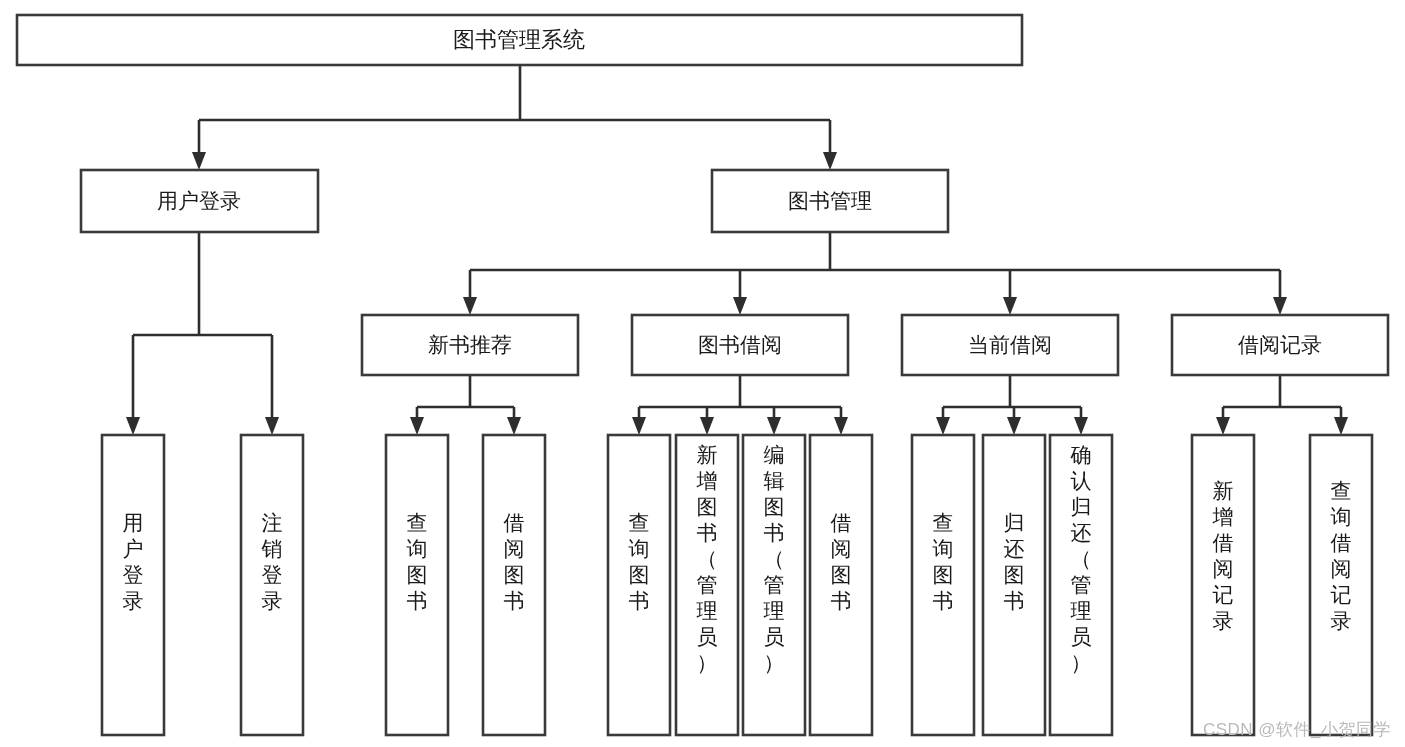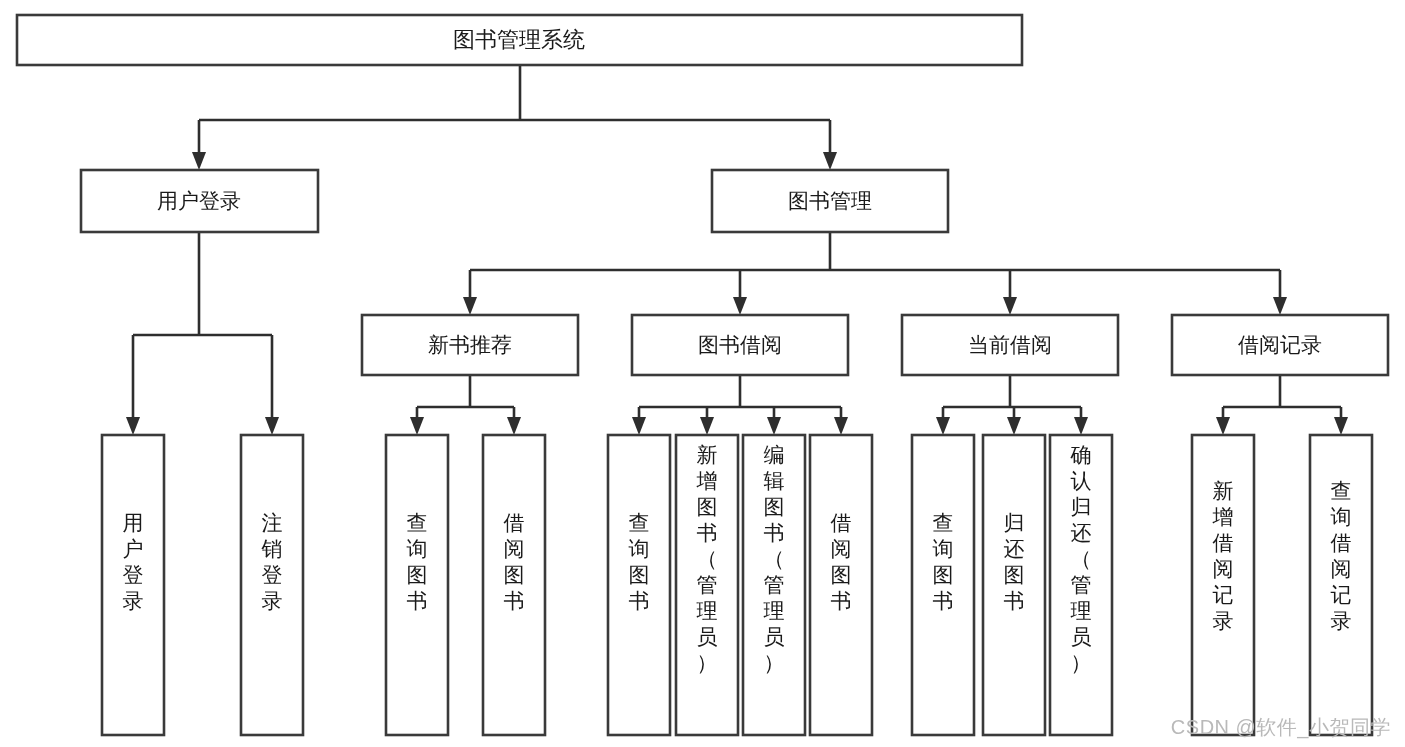--- a/index.html
+++ b/index.html
@@ -47,21 +47,21 @@
   }
   .arrow-head {
     fill: #2e2e2e;
     stroke: none;
   }
   .watermark {
     position: absolute;
     right: 14px;
     bottom: 6px;
     font-family: "Liberation Sans", "DejaVu Sans", sans-serif;
-    font-size: 20px;
+    font-size: 17px;
     color: #b9b9b9;
     white-space: nowrap;
     letter-spacing: 0.5px;
     pointer-events: none;
   }
 </style>
 </head>
 <body>
 
 <svg id="diagram" viewBox="0 0 1405 747" xmlns="http://www.w3.org/2000/svg">

